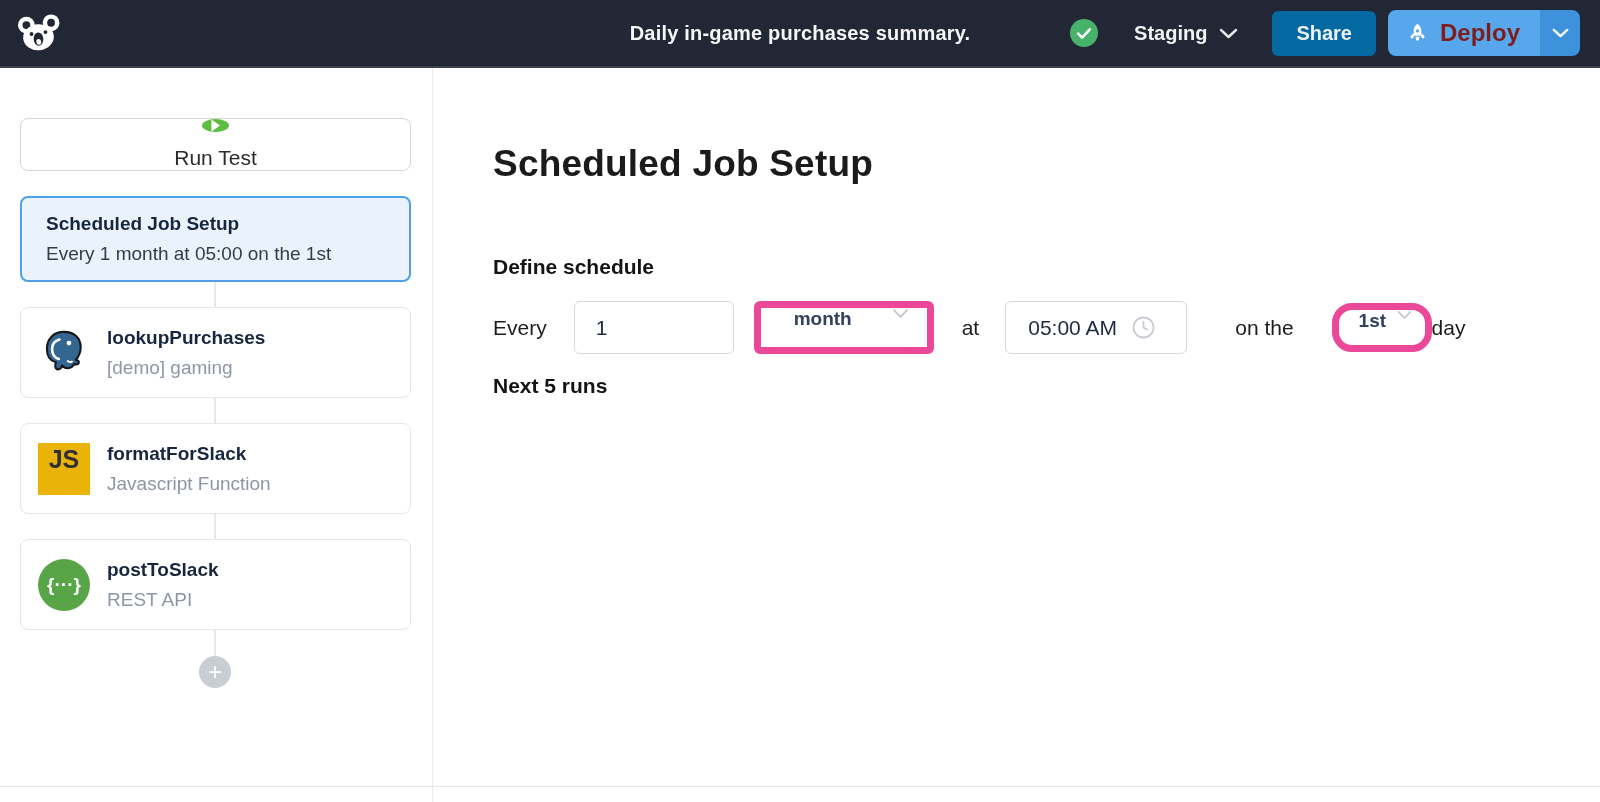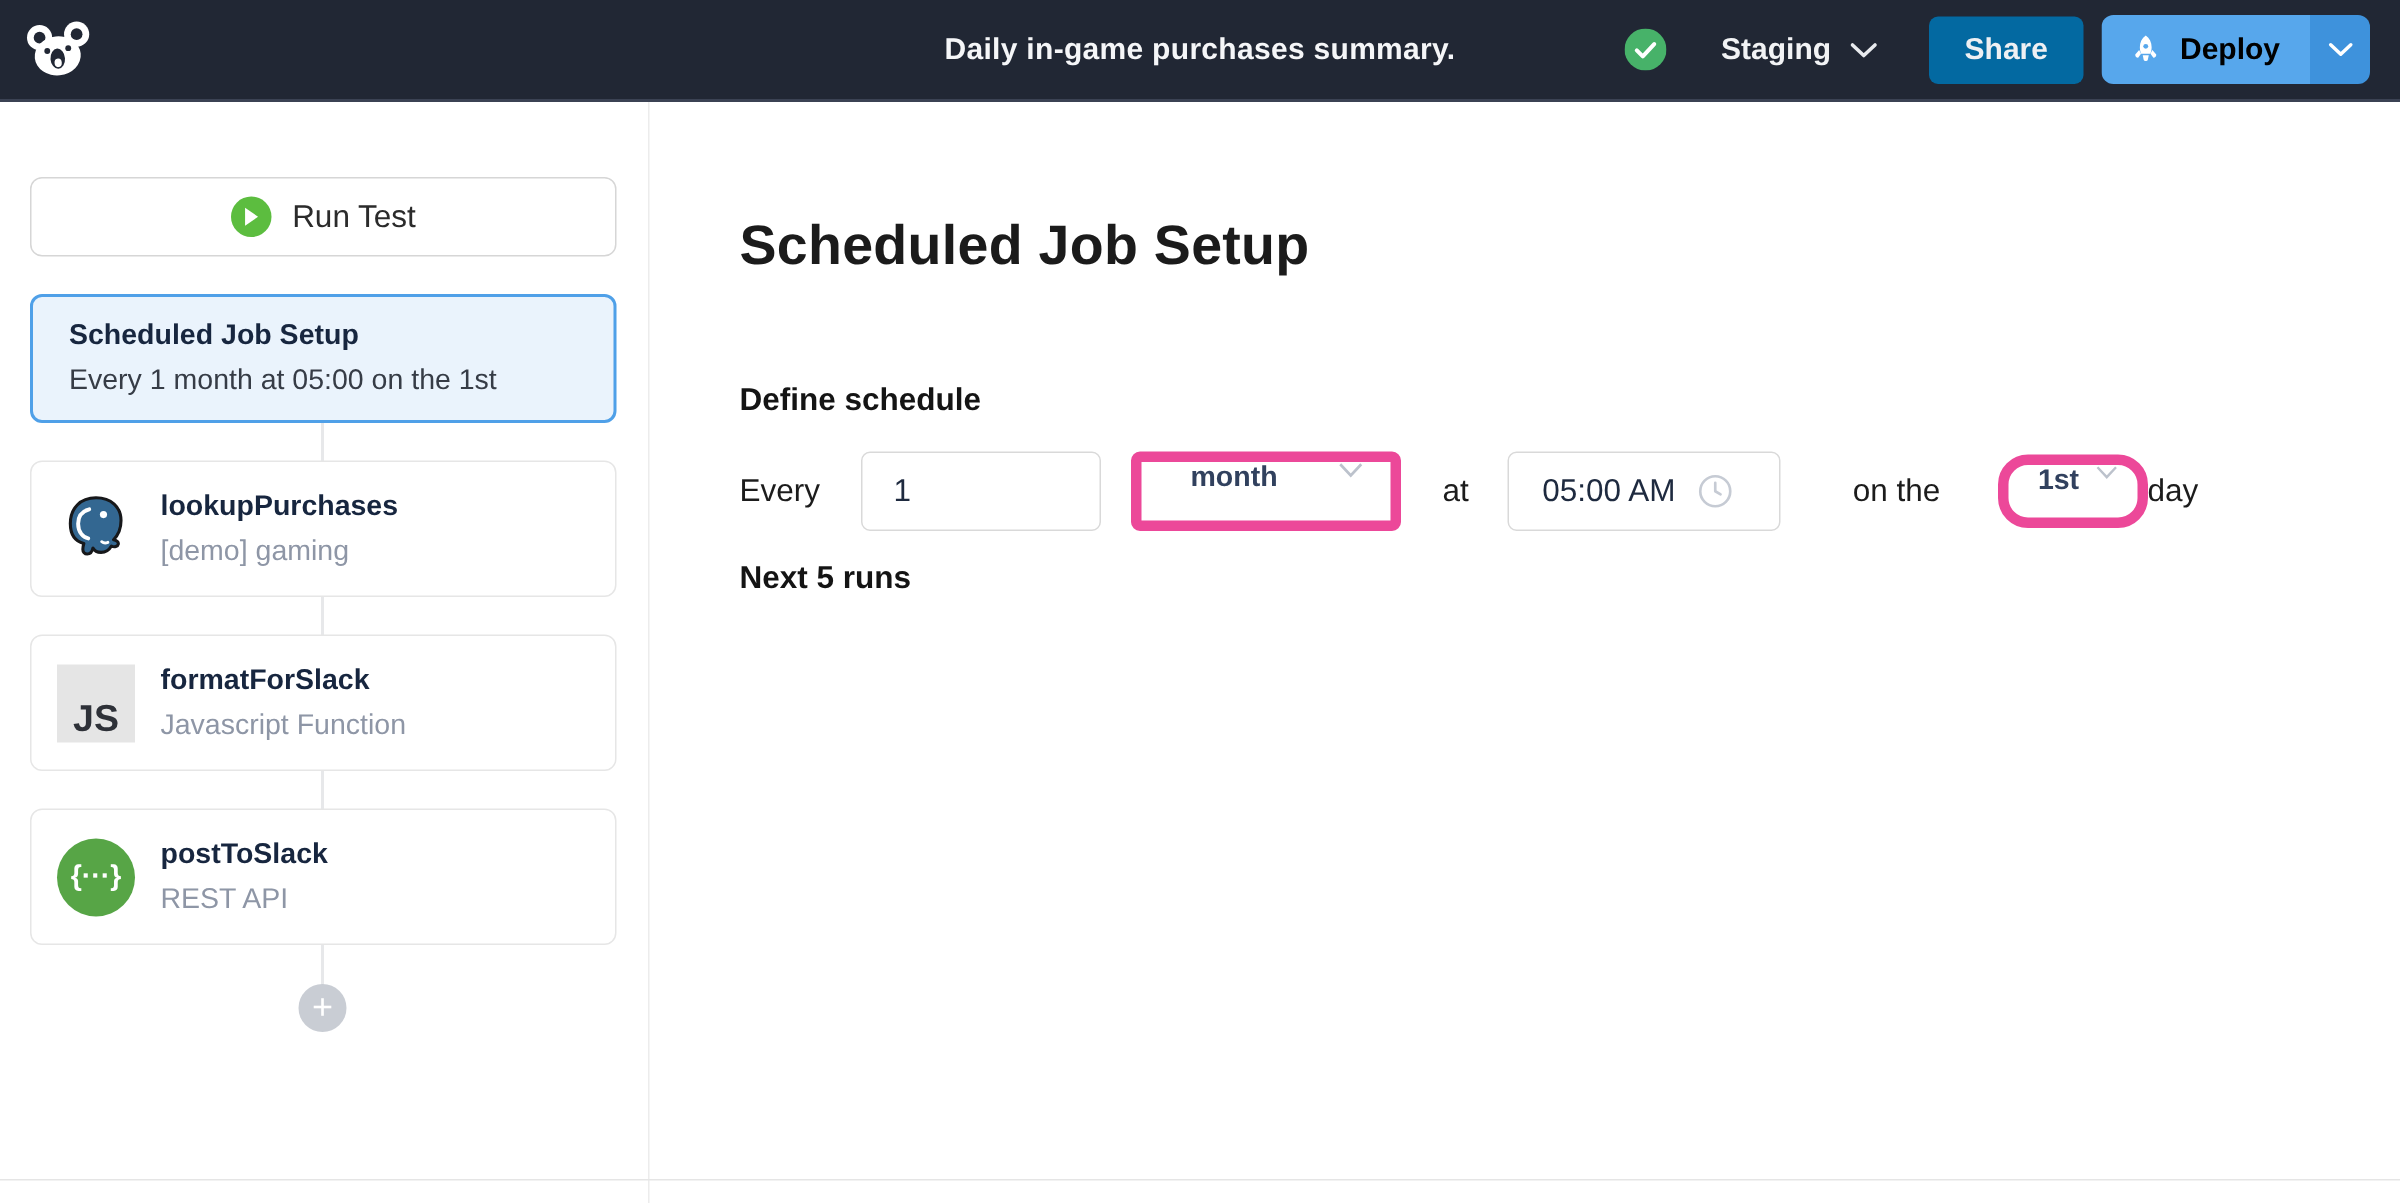--- a/index.html
+++ b/index.html
@@ -14,46 +14,46 @@
   .topbar-title { position:absolute; left:0; right:0; top:0; height:66px; display:flex; align-items:center;
                   justify-content:center; color:#f5f6f8; font-size:20px; font-weight:700; letter-spacing:.2px;
                   pointer-events:none; }
   .topbar-right { margin-left:auto; display:flex; align-items:center; }
   .status-check { width:28px; height:28px; margin-right:36px; display:flex; }
   .env-select { display:flex; align-items:center; gap:12px; color:#f2f3f5; font-size:20px; font-weight:700;
                 cursor:pointer; margin-right:34px; }
   .btn-share { background:#0369a1; color:#eef0f3; border:none; border-radius:6px; height:45px; padding:0 24px;
                font-size:20px; font-weight:700; font-family:inherit; cursor:pointer; margin-right:12px; }
   .deploy-split { display:flex; height:46px; border-radius:8px; overflow:hidden; }
-  .deploy-main { display:flex; align-items:center; gap:11px; background:#57a7ec; border:none; color:#000000;
-                 font-size:20px; font-weight:700; font-family:inherit; padding:0 20px 0 18px; cursor:pointer; }
+  .deploy-main { display:flex; align-items:center; gap:11px; background:#57a7ec; border:none; color:#7f1d1d;
+                 font-size:24px; font-weight:700; font-family:inherit; padding:0 20px 0 18px; cursor:pointer; }
   .deploy-caret { width:40px; background:#3e92dc; border:none; display:flex; align-items:center;
                   justify-content:center; cursor:pointer; }
 
   
   .content { display:flex; height:734px; }
   .sidebar { position:relative; width:433px; border-right:1px solid #ececec; background:#fff; flex-shrink:0; }
   .connector { position:absolute; left:214px; top:213px; width:2px; height:392px; background:#e7e8ea; }
 
   .run-test { position:relative; z-index:1; display:flex; align-items:center; justify-content:center; gap:14px;
               margin:50px 0 0 20px; width:391px; height:53px; background:#fff; border:1px solid #d6d6d6;
-              border-radius:8px; font-family:inherit; font-size:21px; color:#2b2b2b; cursor:pointer; }
+              border-radius:8px; font-family:inherit; font-size:21px; color:#2b2b2b; cursor:pointer;flex-direction:column; }
   .play-circle { width:27px; height:27px; border-radius:50%; background:#5cbd3f; display:flex;
                  align-items:center; justify-content:center; }
 
   .step-card { position:relative; z-index:1; margin:25px 0 0 20px; width:391px; height:91px; background:#fff;
                border:1px solid #e6e6e6; border-radius:8px; display:flex; align-items:center; gap:17px;
                padding-left:17px; cursor:pointer; }
   .step-card.selected { height:86px; border:2px solid #4fa0e8; background:#eaf3fc; padding-left:24px; }
   .step-title { font-size:19px; font-weight:700; color:#17263f; margin-bottom:8px; }
   .step-sub { font-size:19px; color:#8e96a6; }
   .step-card.selected .step-sub { color:#363c46; }
   .step-icon { width:52px; height:52px; flex-shrink:0; display:flex; align-items:center; justify-content:center; }
-  .js-box { width:52px; height:52px; background:#e5e5e5; display:flex; align-items:flex-end; justify-content:center;
-            padding-bottom:1px; font-size:25px; font-weight:700; color:#2e3138; }
+  .js-box { width:52px; height:52px; background:#eab308; display:flex; align-items:flex-end; justify-content:center;
+            padding-bottom:21px; font-size:25px; font-weight:700; color:#2e3138; }
   .rest-circle { width:52px; height:52px; border-radius:50%; background:#57a546; color:#fff; display:flex;
                  align-items:center; justify-content:center; font-size:19px; font-weight:700; letter-spacing:0; }
   .add-step { position:relative; z-index:1; margin:26px 0 0 199px; width:32px; height:32px; border-radius:50%;
               background:#c9cdd4; border:none; color:#fff; font-size:24px; line-height:30px; cursor:pointer;
               display:flex; align-items:center; justify-content:center; font-family:inherit; }
 
   
   .main { flex:1; padding:75px 0 0 60px; }
   .page-title { font-size:37px; font-weight:700; color:#1b1b1b; letter-spacing:.2px; }
   .section-label { font-size:21px; font-weight:700; color:#141414; margin-top:70px; }

